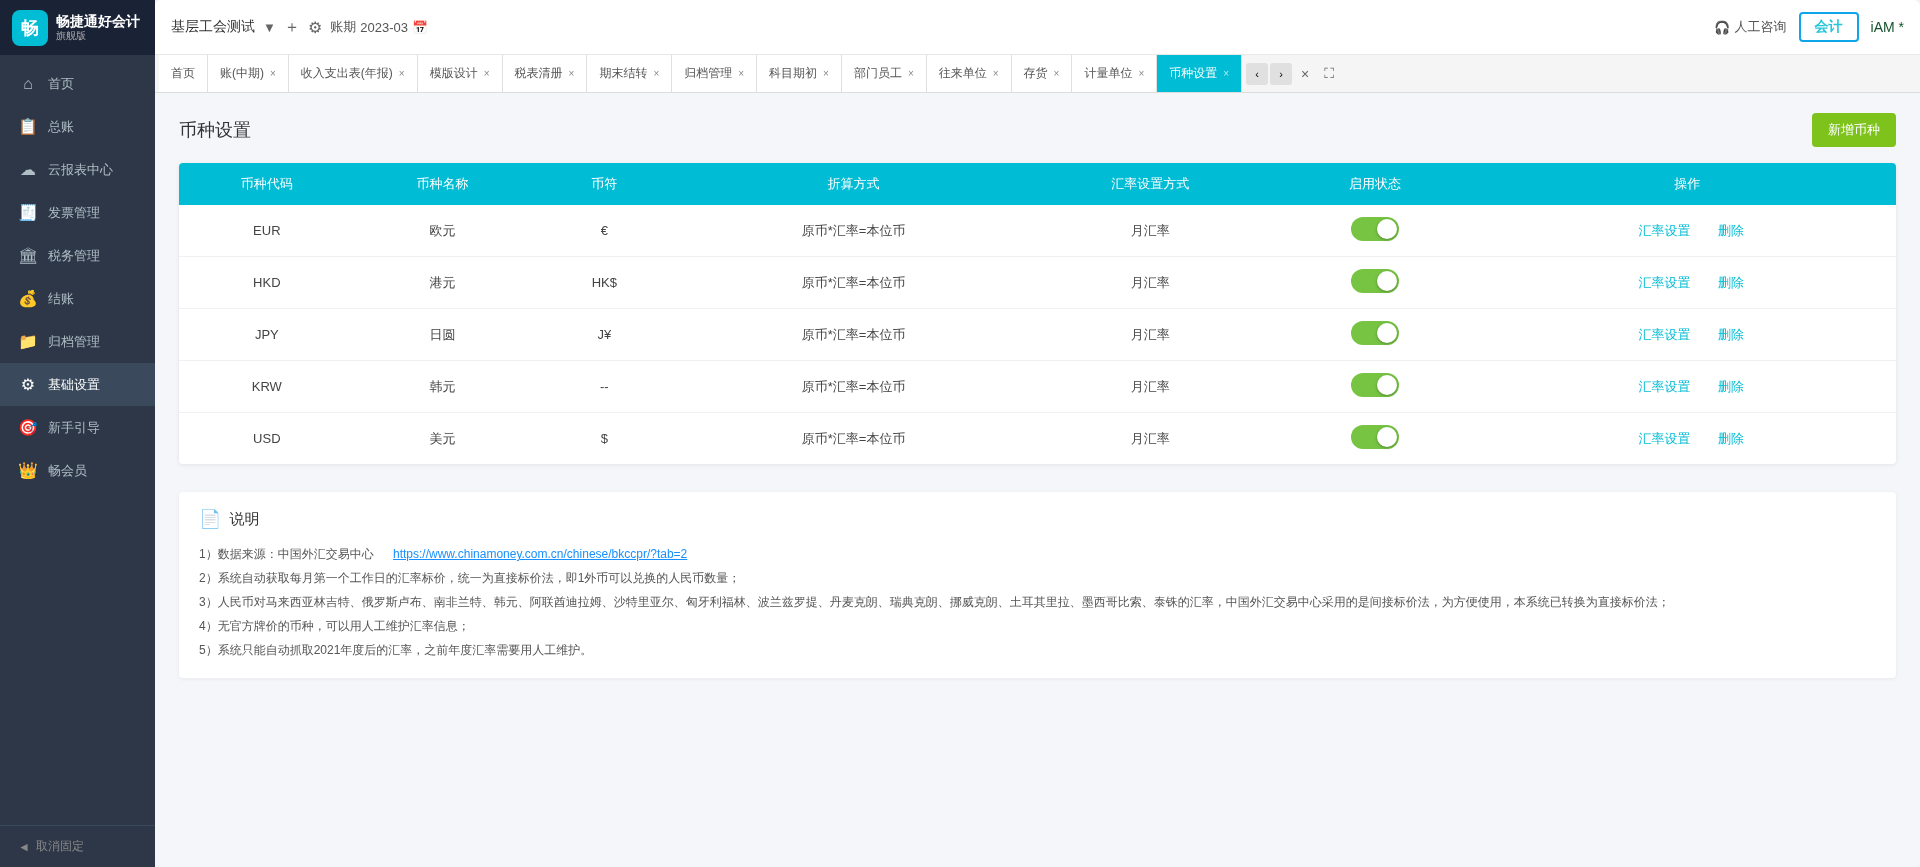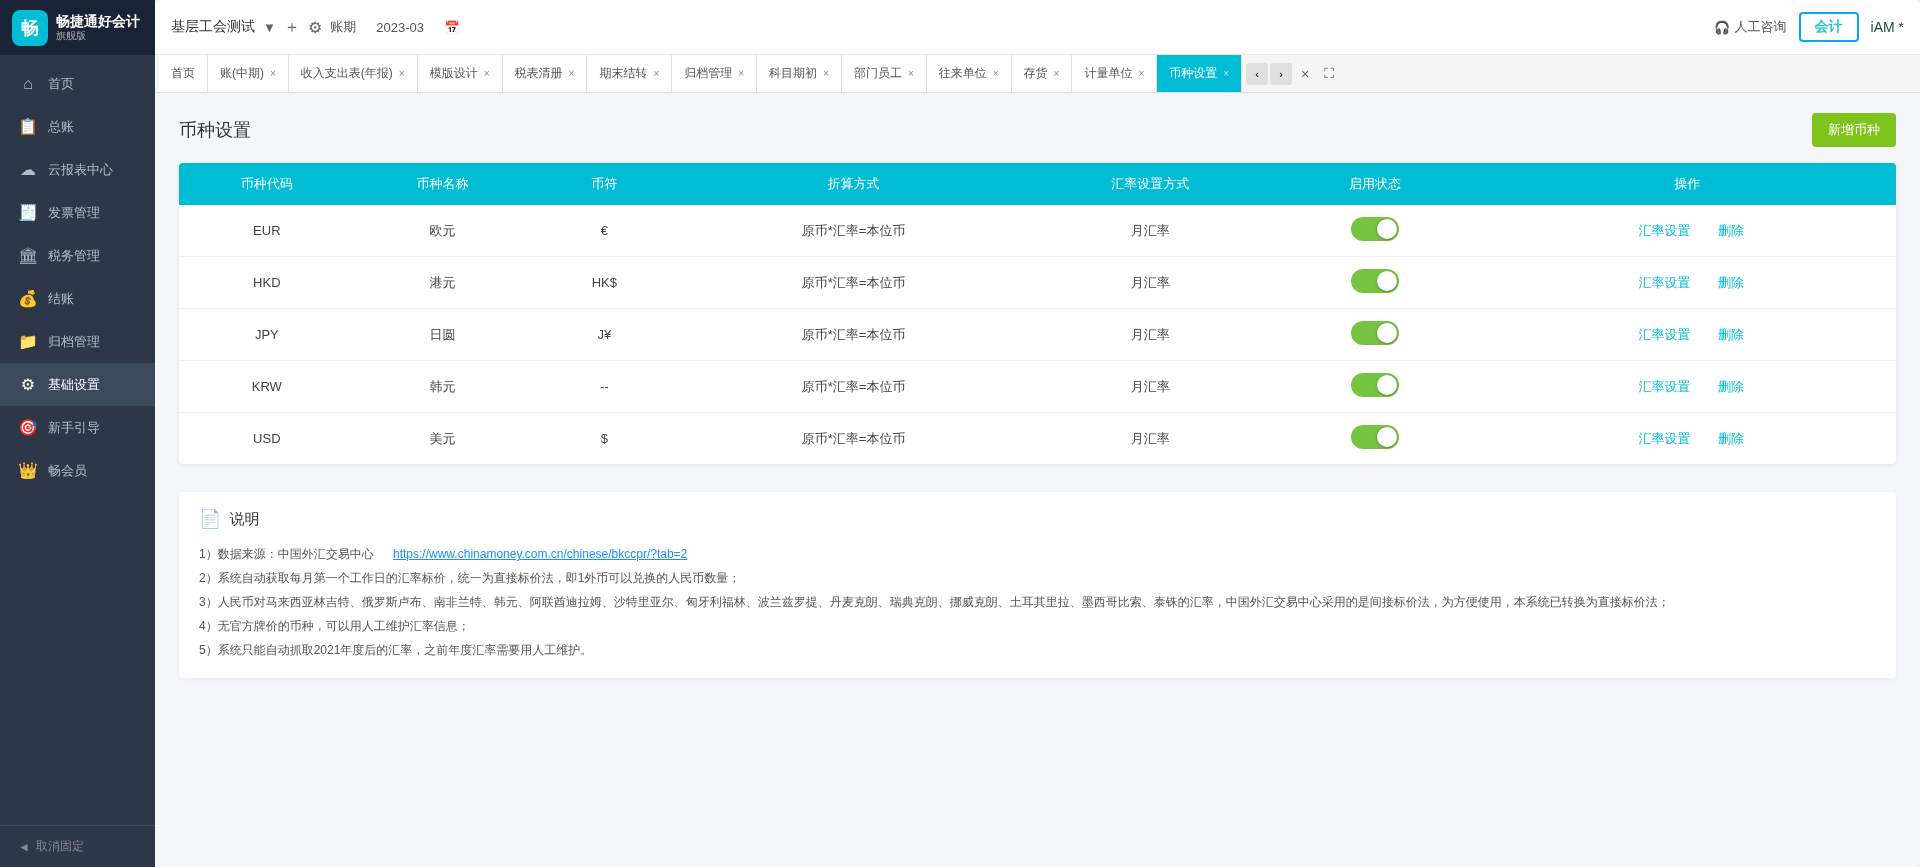--- a/index.html
+++ b/index.html
@@ -77,21 +77,21 @@
     }
     .topbar-left {
       display: flex; align-items: center; gap: 8px;
     }
     .topbar-company {
       font-size: 14px; color: #333; font-weight: 500;
     }
     .topbar-dropdown { color: #666; cursor: pointer; }
     .topbar-add { color: #666; cursor: pointer; font-size: 16px; }
     .topbar-settings { color: #666; cursor: pointer; font-size: 16px; }
-    .topbar-period { display: flex; align-items: center; gap: 20px; color: #555; font-size: 13px; }
+    .topbar-period { display: flex; align-items: center; gap: 4px; color: #555; font-size: 13px; }
     .topbar-period-icon { color: #00bcd4; }
     .topbar-right { display: flex; align-items: center; gap: 12px; }
     .topbar-help { color: #555; cursor: pointer; display: flex; align-items: center; gap: 4px; font-size: 13px; }
     .topbar-user-btn {
       background: white; border: 2px solid #0ea5e9;
       color: #26c6da; padding: 4px 14px; border-radius: 4px;
       cursor: pointer; font-size: 14px; font-weight: bold;
     }
     .topbar-iamstar { color: #14532d; font-size: 14px; }
 

